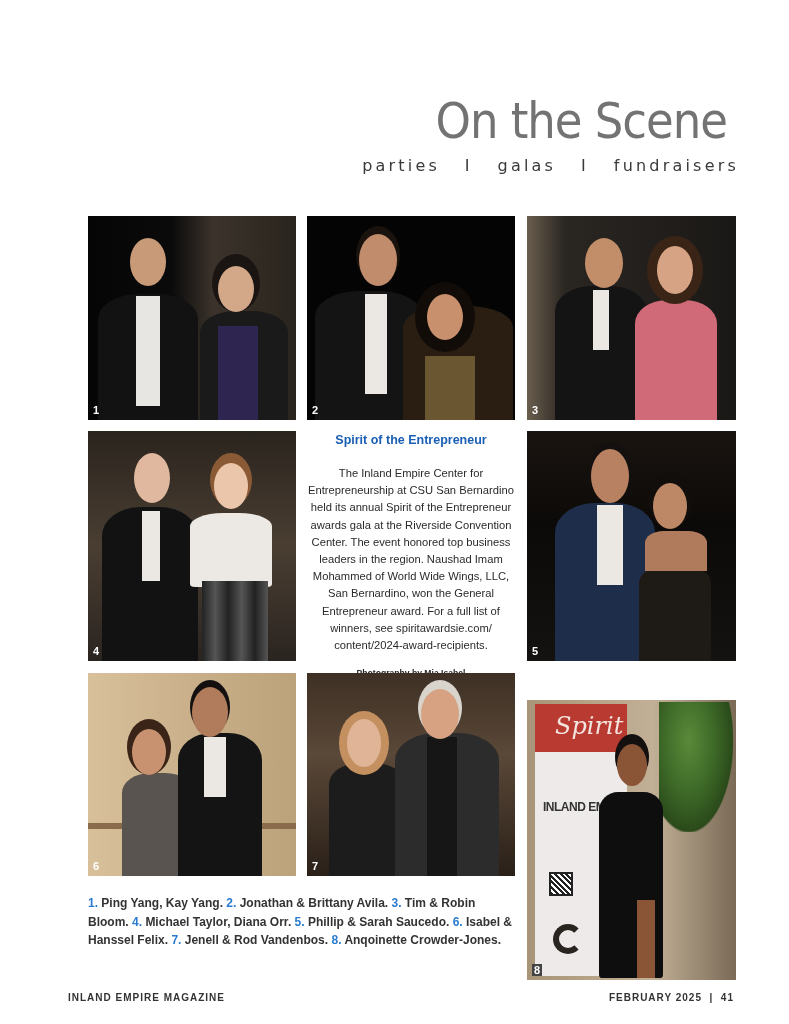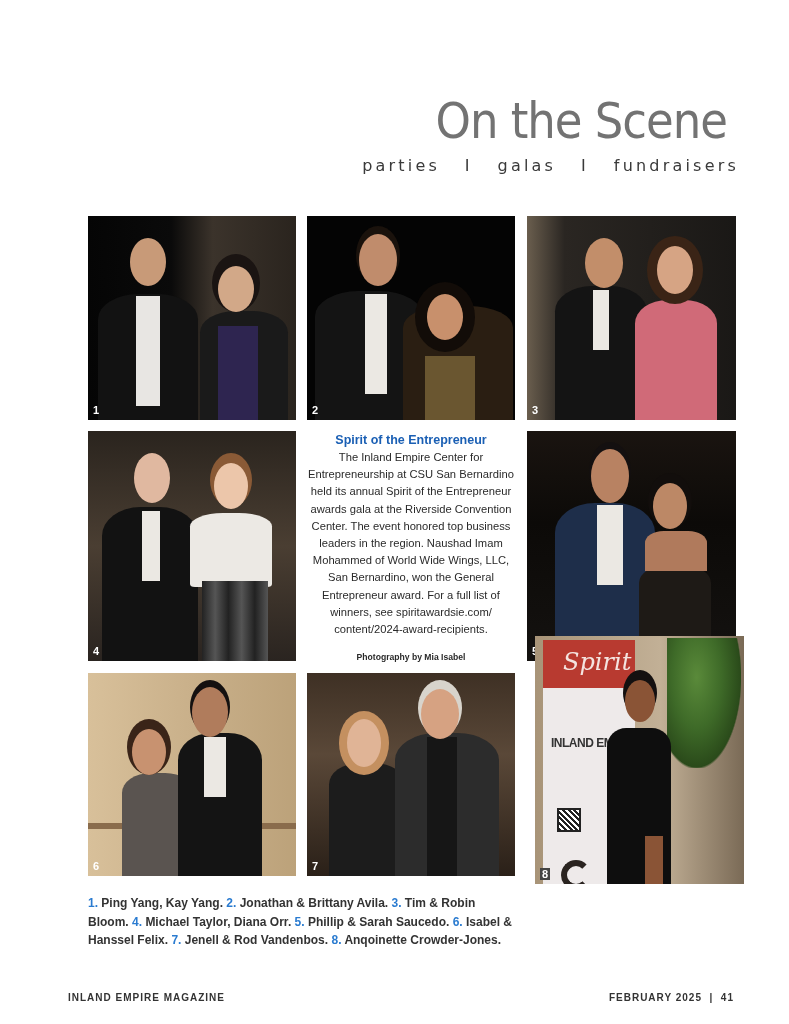--- a/index.html
+++ b/index.html
@@ -30,21 +30,21 @@
       font-family: "Liberation Sans", sans-serif; font-weight: bold;
       font-size: 11px; color: #ffffff;
     }
 
     .story {
       position: absolute; left: 307px; top: 433px; width: 208px;
       text-align: center;
     }
     .story-heading {
       font-family: "Liberation Sans", sans-serif; font-weight: bold;
-      font-size: 12.5px; color: #1a5fb4; margin-bottom: 2px;
+      font-size: 12.5px; color: #1a5fb4; margin-bottom: 18px;
     }
     .story-body {
       font-family: "Liberation Sans", sans-serif; font-size: 11.2px;
       line-height: 17.2px; color: #2a2a2a;
     }
     .story-credit {
       font-family: "Liberation Sans", sans-serif; font-weight: bold;
       font-size: 8.6px; color: #2a2a2a; margin-top: 14px;
     }
 
@@ -143,21 +143,21 @@
 <div class="photo" style="left:307px;top:673px;width:208px;height:203px;">
   <div class="bg" style="background:linear-gradient(180deg,#3e3024 0%,#5a4838 40%,#2a2018 100%);"></div>
   <div class="figure" style="left:22px;top:90px;width:76px;height:120px;background:#1c1c1c;"></div>
   <div class="head" style="left:40px;top:46px;width:34px;height:48px;background:#e0b496;box-shadow:0 0 0 8px #c49060;"></div>
   <div class="figure" style="left:88px;top:60px;width:104px;height:150px;background:#2c2c2c;"></div>
   <div style="position:absolute;left:120px;top:64px;width:30px;height:140px;background:#161616;"></div>
   <div class="head" style="left:114px;top:16px;width:38px;height:50px;background:#d6a282;box-shadow:0 -6px 0 3px #d8d4cc;"></div>
   <span class="num">7</span>
 </div>
 
-<div class="photo" style="left:527px;top:636px;width:209px;height:248px;margin-left:8px;">
+<div class="photo" style="left:527px;top:700px;width:209px;height:280px;">
   <div class="bg" style="background:linear-gradient(90deg,#a89478 0%,#c2b096 60%,#7a6a56 100%);"></div>
   <div style="position:absolute;left:8px;top:4px;width:92px;height:272px;background:#eeeaea;">
     <div style="position:absolute;left:0;top:0;width:92px;height:48px;background:#b83a30;"></div>
     <div style="position:absolute;left:20px;top:8px;font-family:'DejaVu Serif',serif;font-style:italic;font-size:24px;color:#f4e4e0;">Spirit</div>
     <div style="position:absolute;left:8px;top:96px;font-family:'Liberation Sans',sans-serif;font-weight:bold;font-size:12px;color:#333;letter-spacing:-0.5px;white-space:nowrap;">INLAND EMPIRE</div>
     <div style="position:absolute;left:14px;top:168px;width:24px;height:24px;background:repeating-linear-gradient(45deg,#222 0 2px,#fff 2px 4px);border:2px solid #222;"></div>
     <div style="position:absolute;left:18px;top:220px;width:30px;height:30px;border:6px solid #2a2420;border-radius:50%;border-right-color:transparent;"></div>
   </div>
   <div style="position:absolute;left:132px;top:2px;width:74px;height:130px;background:radial-gradient(ellipse at 40% 30%,#5a8a3a 0%,#3e6a28 40%,#2a4a1a 70%,transparent 72%);"></div>
   <div class="figure" style="left:72px;top:92px;width:64px;height:186px;background:#0e0e0e;border-radius:30% 30% 4% 4% / 10% 10% 2% 2%;"></div>

